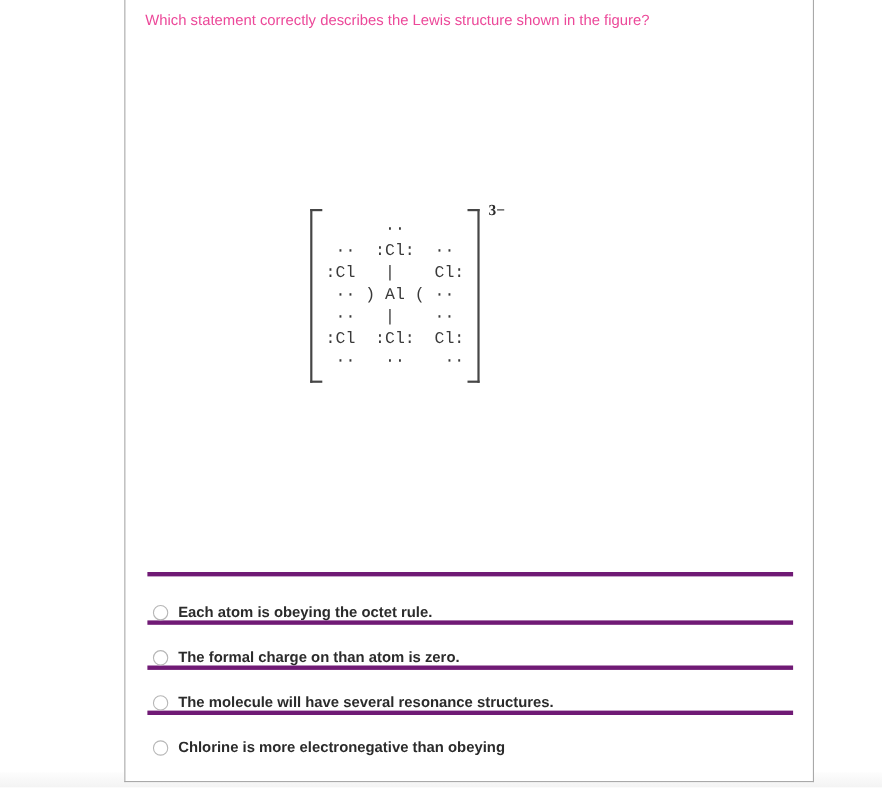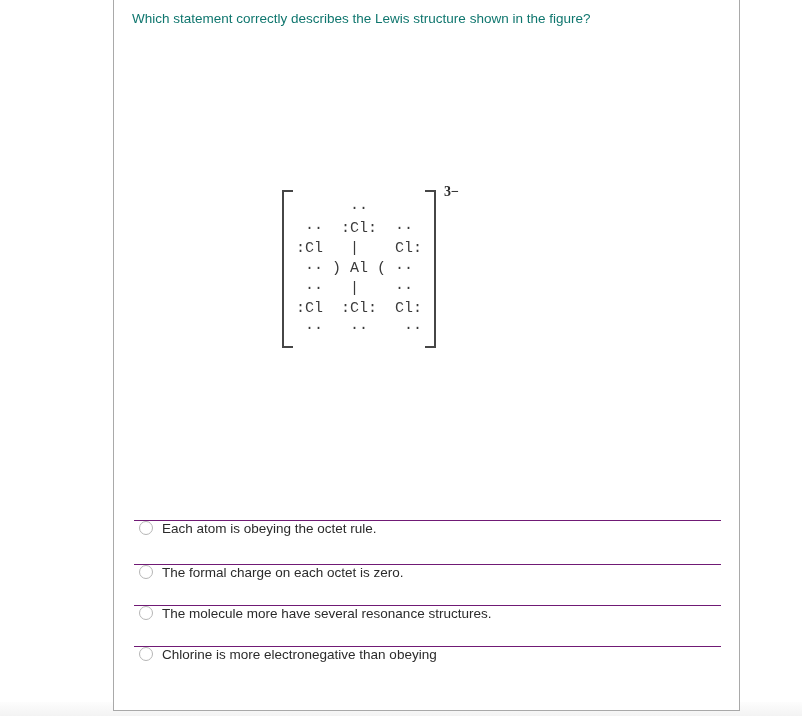--- a/index.html
+++ b/index.html
@@ -25,21 +25,21 @@
     border: 1px solid #a9a9a9;
     border-top: none;
     z-index: 1;
   }
   .question {
     position: absolute;
     left: 18px; top: 12px;
     width: 560px;
     font-size: 13.5px;
     line-height: 18px;
-    color: #0f766e;
+    color: #ec4899;
   }
   
   .figure {
     position: absolute;
     left: 168px; top: 192px;
     color: #3a3a3a;
   }
   .bracket-wrap {
     position: relative;
     padding: 9px 14px;
@@ -77,24 +77,25 @@
     color: #2b2b2b;
   }
   
   .options {
     position: absolute;
     left: 20px; top: 522px;
     width: 587px;
   }
   .option-row {
     display: flex;
-    align-items: flex-start;
+    align-items: flex-end;
     height: 41px;
-    border-top: 1px solid #701a75;
+    border-top: 4px solid #701a75;
     cursor: pointer;
+    font-weight: bold;
   }
   .option-row:first-child { height: 44px; }
   .radio {
     width: 14px; height: 14px;
     border: 1px solid #b6b6b6;
     border-radius: 50%;
     background: #ffffff;
     margin: 0 9px 0 5px;
     flex: 0 0 auto;
   }
@@ -127,26 +128,26 @@
 
   <div class="options">
 
     <div class="option-row">
       <span class="radio"></span>
       <span class="option-label">Each atom is obeying the octet rule.</span>
     </div>
 
     <div class="option-row">
       <span class="radio"></span>
-      <span class="option-label">The formal charge on each octet is zero.</span>
+      <span class="option-label">The formal charge on than atom is zero.</span>
     </div>
 
     <div class="option-row">
       <span class="radio"></span>
-      <span class="option-label">The molecule more have several resonance structures.</span>
+      <span class="option-label">The molecule will have several resonance structures.</span>
     </div>
 
     <div class="option-row">
       <span class="radio"></span>
       <span class="option-label">Chlorine is more electronegative than obeying</span>
     </div>
 
   </div>
 
 </div>

